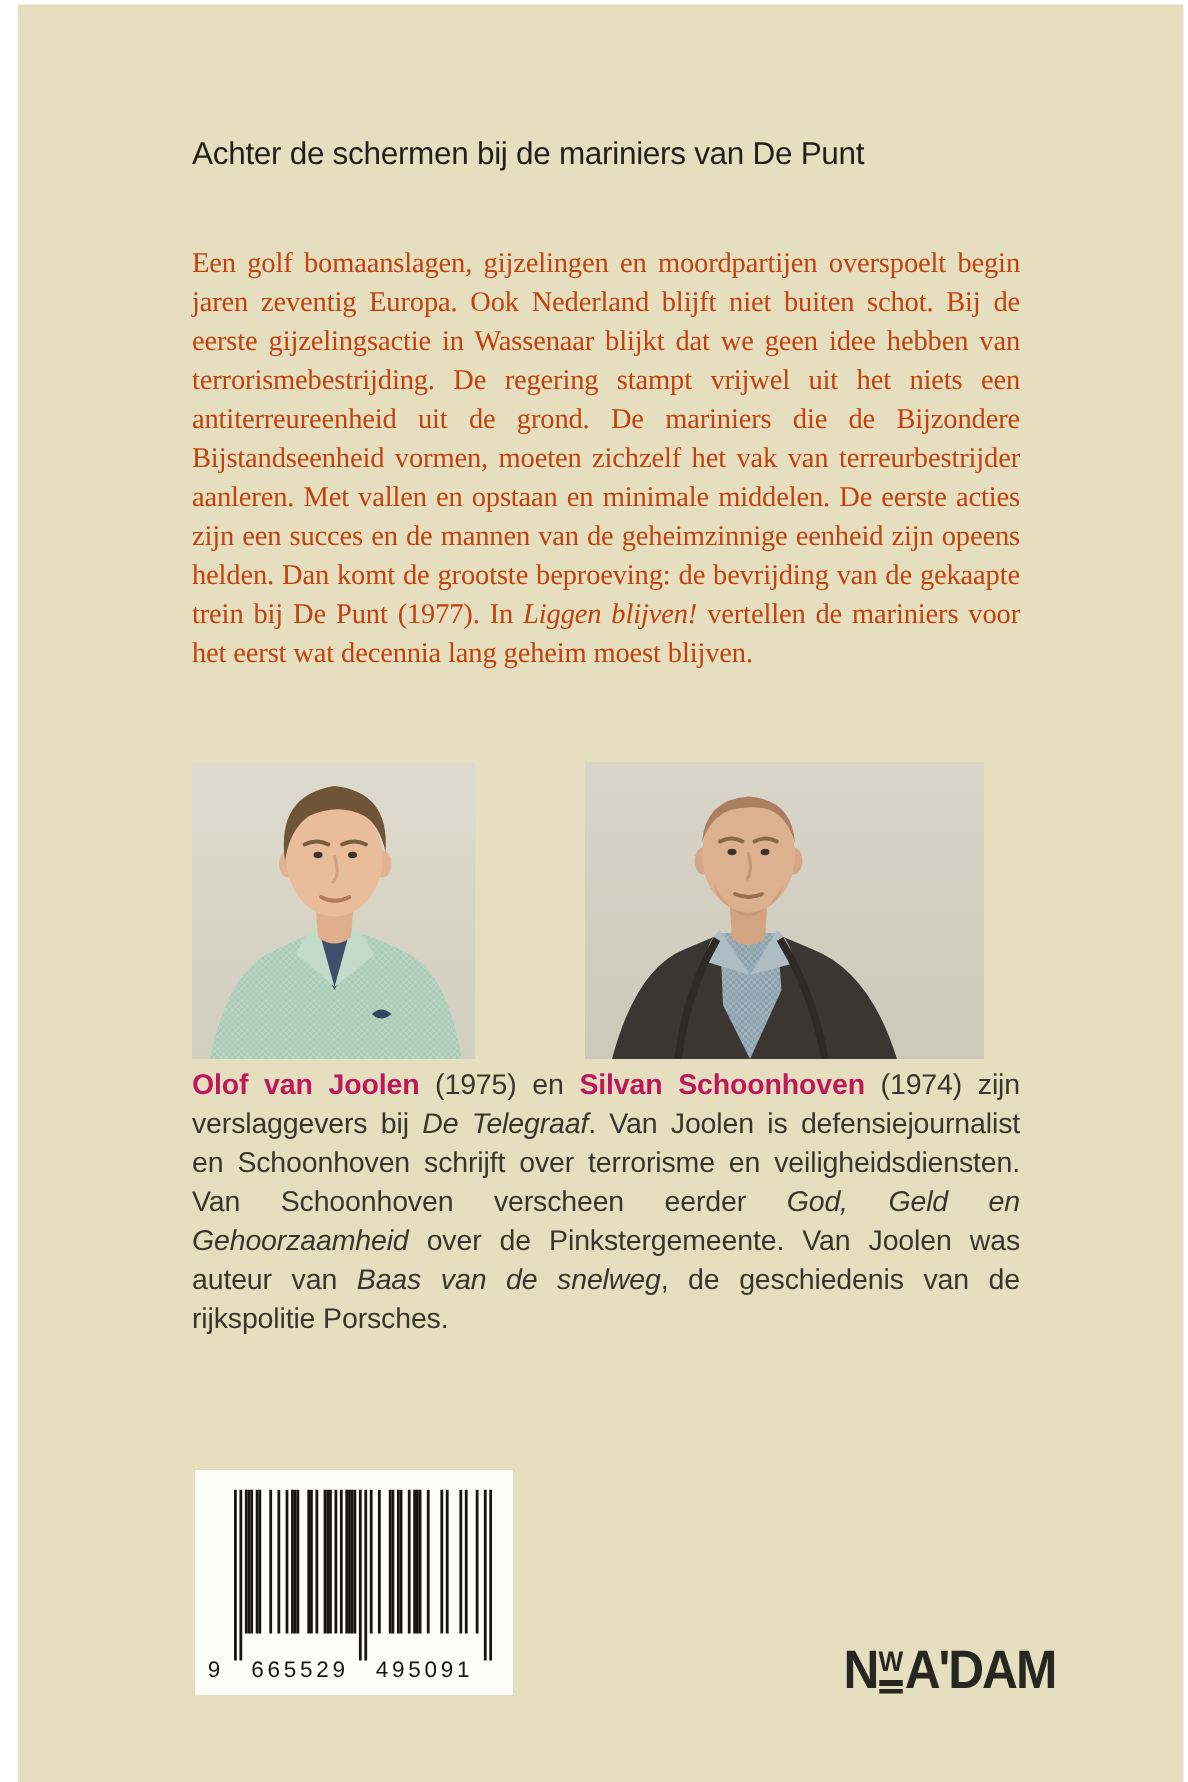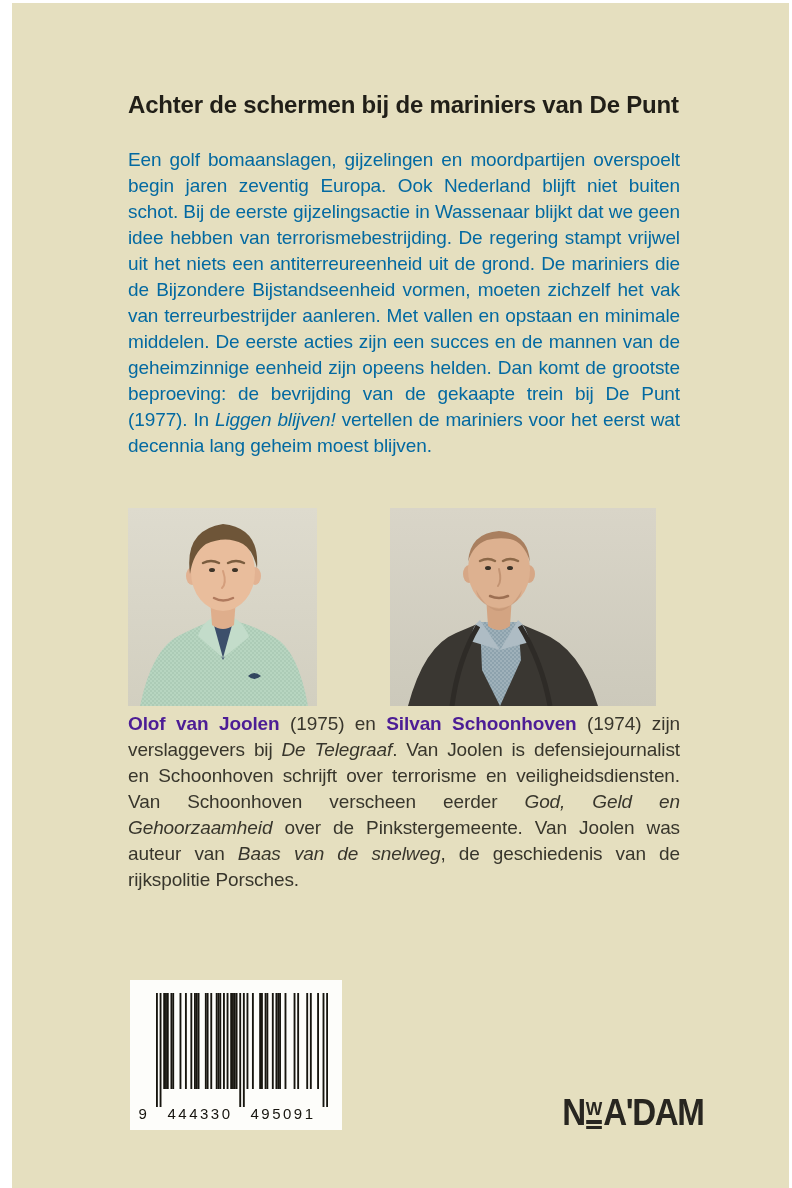--- a/index.html
+++ b/index.html
@@ -7,29 +7,30 @@
     width:792px;height:1188px;background:#ffffff;position:relative;
     font-family:"Liberation Sans","DejaVu Sans",sans-serif;
     -webkit-font-smoothing:antialiased;
   }
   .cover{
     position:absolute;left:12px;top:3px;width:777px;height:1185px;
     background:#e5dfbf;overflow:hidden;
   }
   .title{
     position:absolute;left:116px;top:88px;width:560px;margin:0;
-    font-size:24px;font-weight:bold;color:#211f18;letter-spacing:-0.2px;
+    font-size:21px;font-weight:normal;color:#211f18;letter-spacing:-0.2px;
   }
   .blurb{
-    position:absolute;left:116px;top:144px;width:552px;margin:0;
-    font-size:19px;line-height:26px;color:#0369a1;text-align:justify;
+    position:absolute;left:116px;top:160px;width:552px;margin:0;
+    font-size:19px;line-height:26px;color:#c2410c;text-align:justify;
     letter-spacing:-0.1px;
+    font-family:Liberation Serif, serif;
   }
   .blurb i,.bio i{font-style:italic;}
-  .accent{color:#4c1d95;font-weight:bold;}
+  .accent{color:#be185d;font-weight:bold;}
   .photos{
     position:absolute;left:116px;top:505px;width:552px;height:198px;
   }
   .photo{position:absolute;top:0;height:198px;}
   .photo.left{left:0;width:189px;}
   .photo.right{left:262px;width:266px;}
   .bio{
     position:absolute;left:116px;top:708px;width:552px;margin:0;
     font-size:19px;line-height:26px;color:#38362c;text-align:justify;
     letter-spacing:-0.1px;
@@ -184,21 +185,21 @@
         <rect x="128.55" y="0" width="1.86" height="96" fill="#17150f"></rect>
         <rect x="137.60" y="0" width="1.86" height="96" fill="#17150f"></rect>
         <rect x="141.22" y="0" width="1.86" height="96" fill="#17150f"></rect>
         <rect x="150.27" y="0" width="1.86" height="96" fill="#17150f"></rect>
         <rect x="153.89" y="0" width="1.86" height="96" fill="#17150f"></rect>
         <rect x="161.14" y="0" width="1.86" height="96" fill="#17150f"></rect>
         <rect x="166.57" y="0" width="1.86" height="114" fill="#17150f"></rect>
         <rect x="170.19" y="0" width="1.86" height="114" fill="#17150f"></rect>
       </svg>
     <span class="bc-digit bc-d1">9</span>
-    <span class="bc-digit bc-d2">444330</span>
+    <span class="bc-digit bc-d2">665529</span>
     <span class="bc-digit bc-d3">495091</span>
   </div>
 
   <div class="logo">
     <span>N</span>
     <span class="logo-wblock">
       <span class="logo-w">W</span>
       <span class="logo-bar"></span>
       <span class="logo-bar"></span>
     </span>

